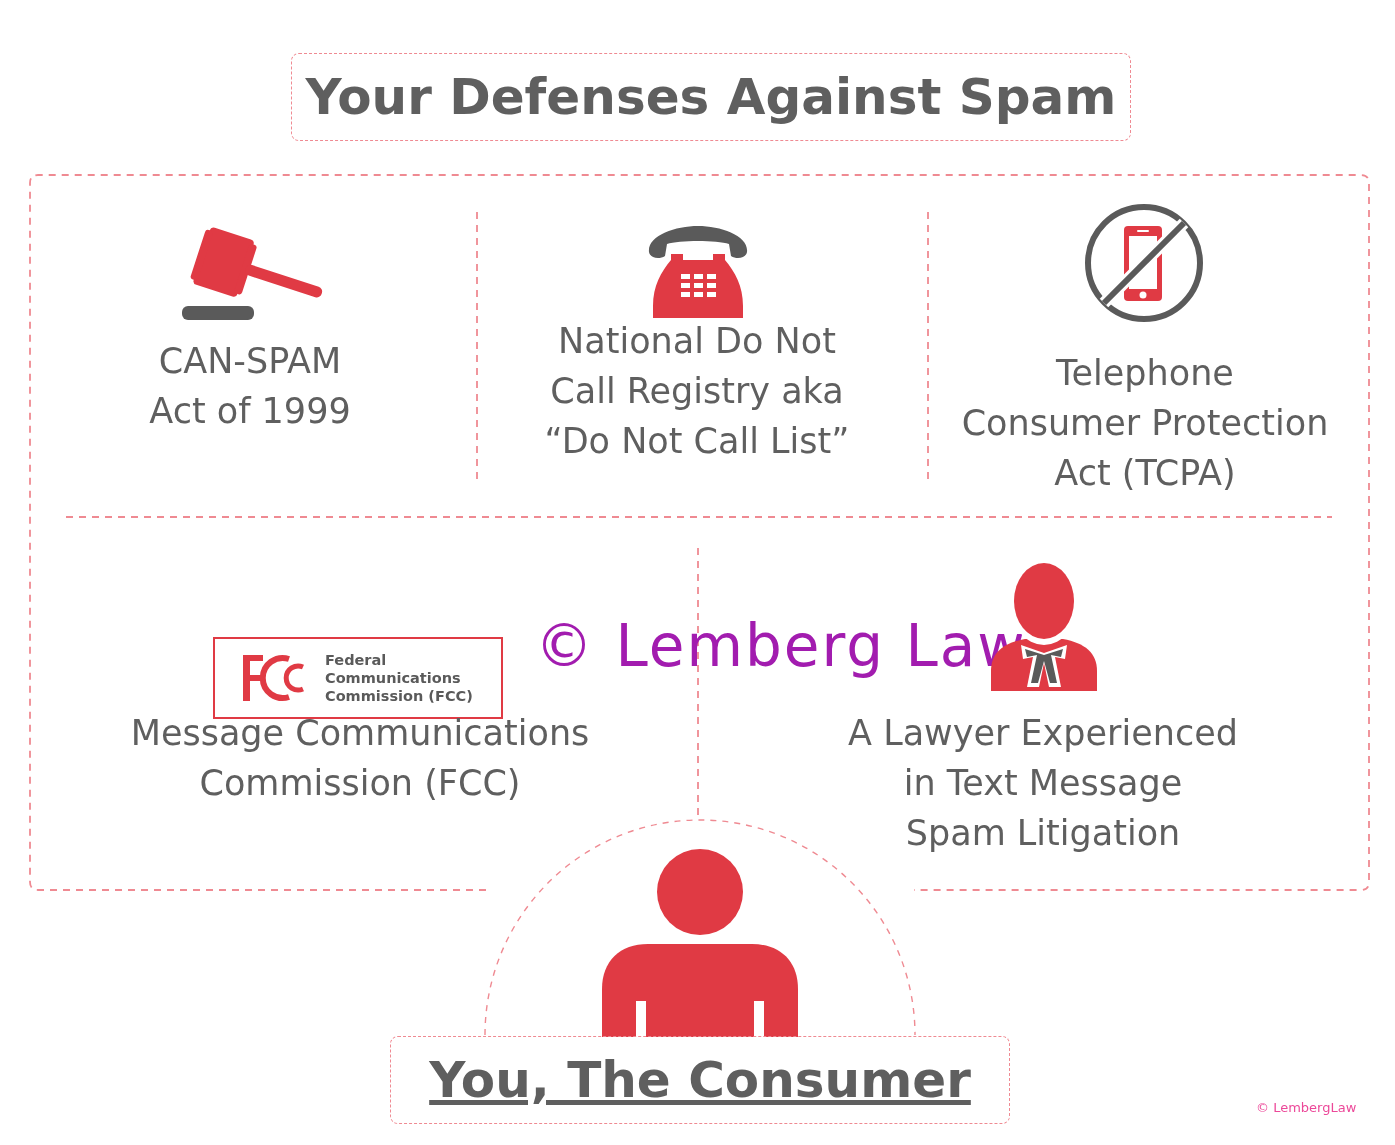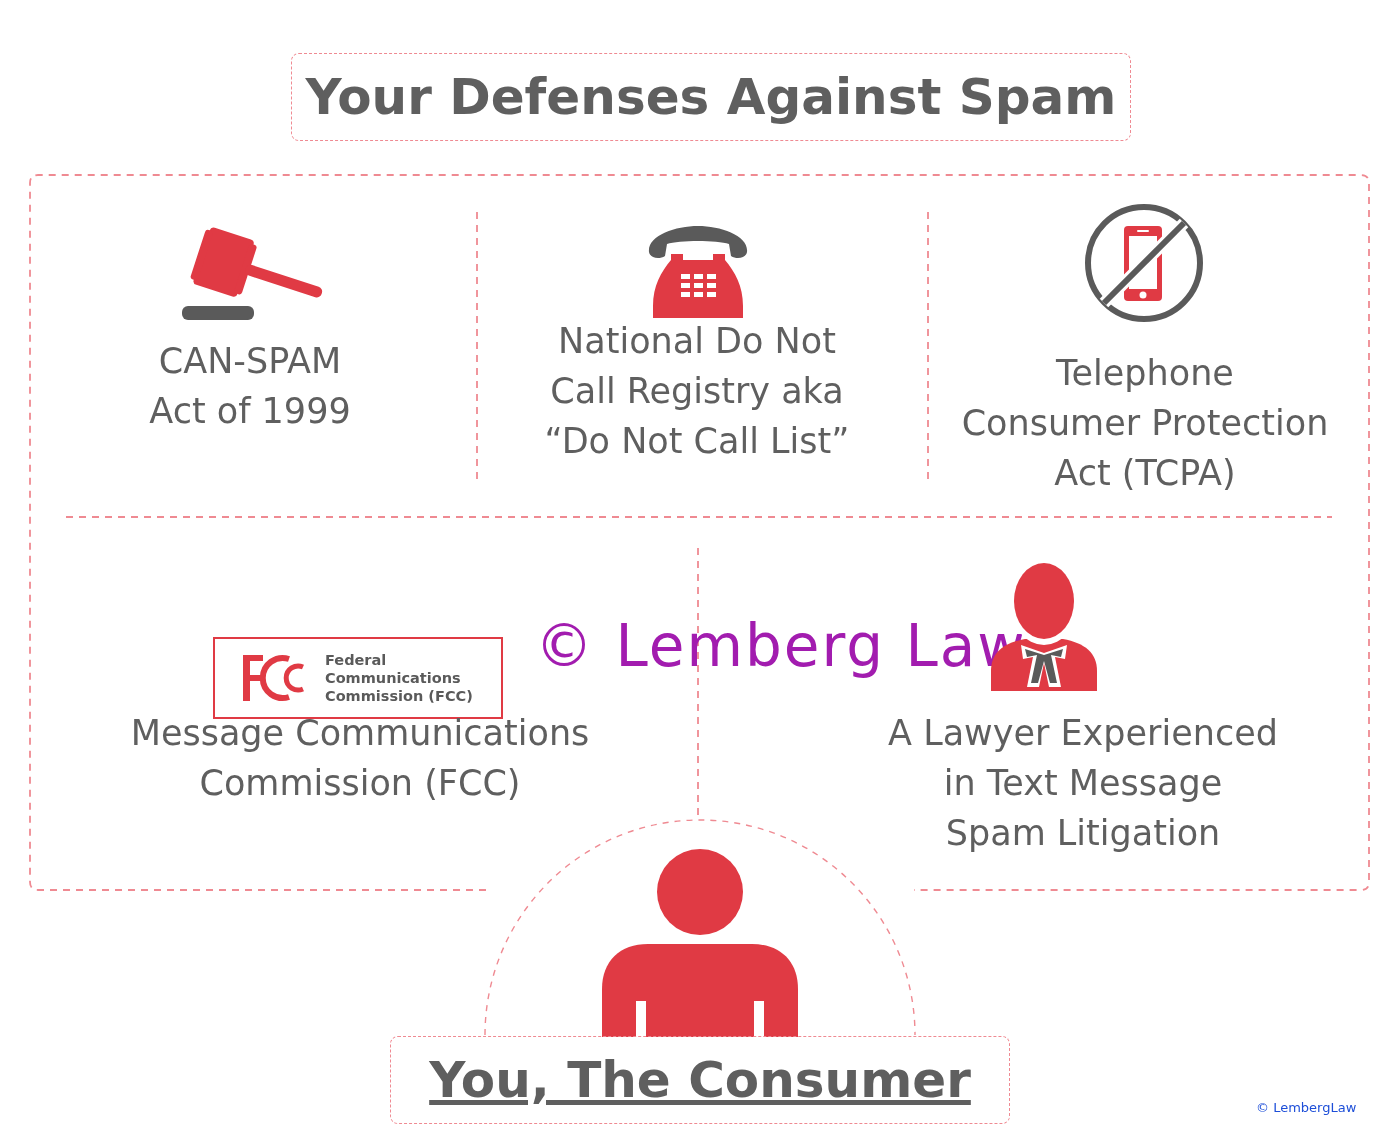--- a/index.html
+++ b/index.html
@@ -40,21 +40,21 @@
     }
 
     .consumer-box {
       left: 390px; top: 1036px; width: 620px; height: 88px;
       border: 1.5px dashed #ef8a92; border-radius: 8px; background: transparent;
       display: flex; align-items: center; justify-content: center;
     }
     .consumer-text { font-size: 50px; font-weight: bold; color: #5f5f5f; text-decoration: underline; }
 
     .copyright {
-      position: absolute; left: 1256px; top: 1100px; font-size: 13px; color: #1d4ed8;
+      position: absolute; left: 1256px; top: 1100px; font-size: 13px; color: #ec4899;
     }
   </style>
 </head>
 <body>
 
 <svg class="frame" viewBox="0 0 1395 1145">
   <g fill="none" stroke="#ef8a92" stroke-width="1.8" stroke-dasharray="7 6">
 
     <path d="M486 890 L38 890 Q30 890 30 882 L30 183 Q30 175 38 175 L1361 175 Q1369 175 1369 183 L1369 882 Q1369 890 1361 890 L914 890"></path>
 
@@ -136,21 +136,21 @@
 <svg class="icon" style="left:985px; top:563px;" width="118" height="128" viewBox="0 0 118 128">
   <path d="M6 128 L6 108 C6 90 18 80 40 76 L78 76 C100 80 112 90 112 108 L112 128 Z" fill="#e03a44"></path>
   <ellipse cx="59" cy="40" rx="34" ry="42" fill="#ffffff"></ellipse>
   <ellipse cx="59" cy="38" rx="30" ry="38" fill="#e03a44"></ellipse>
   <path d="M36 82 L59 90 L82 82 L80 96 L70 94 L76 124 L64 124 L59 100 L54 124 L42 124 L48 94 L38 96 Z" fill="#ffffff"></path>
   <path d="M40 86 L59 92 L78 86 L76 94 L66 92 L72 120 L65 120 L59 98 L53 120 L46 120 L52 92 L42 94 Z" fill="#5a5a5a"></path>
 </svg>
 
 <div class="label" style="left:90px; top:708px; width:540px;">Message Communications
 Commission (FCC)</div>
-<div class="label" style="left:858px; top:708px; width:450px;">A Lawyer Experienced
+<div class="label" style="left:818px; top:708px; width:450px;">A Lawyer Experienced
 in Text Message
 Spam Litigation</div>
 
 <svg class="icon" style="left:602px; top:849px;" width="196" height="188" viewBox="0 0 196 188">
   <circle cx="98" cy="43" r="43" fill="#e03a44"></circle>
   <path d="M0 188 L0 140 C0 112 18 95 46 95 L150 95 C178 95 196 112 196 140 L196 188 Z" fill="#e03a44"></path>
   <rect x="34" y="152" width="10" height="36" fill="#ffffff"></rect>
   <rect x="152" y="152" width="10" height="36" fill="#ffffff"></rect>
 </svg>
 

